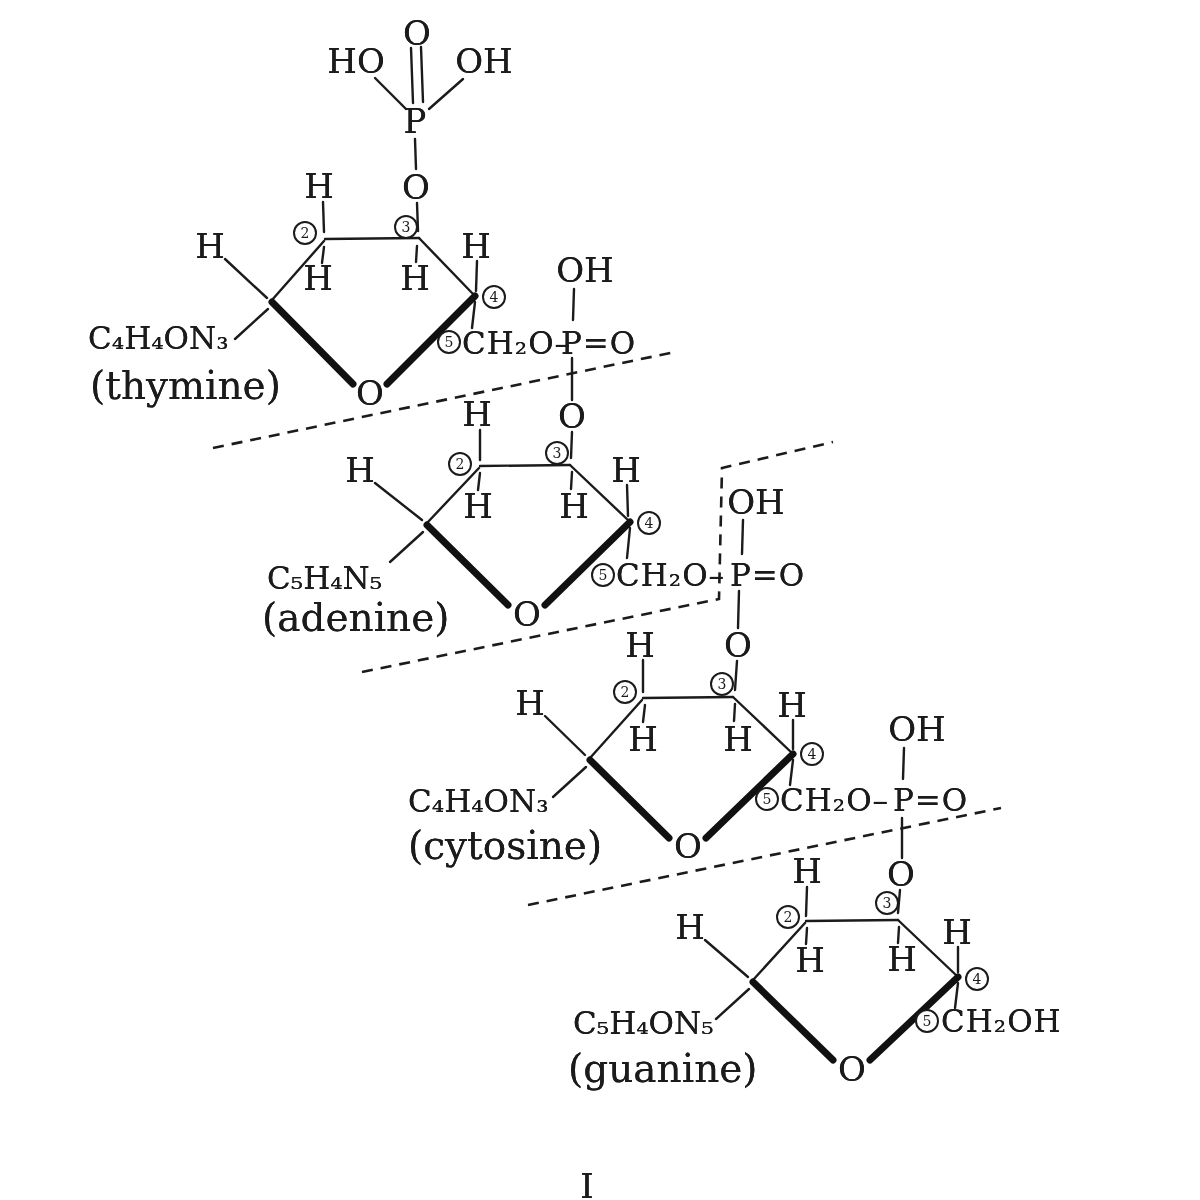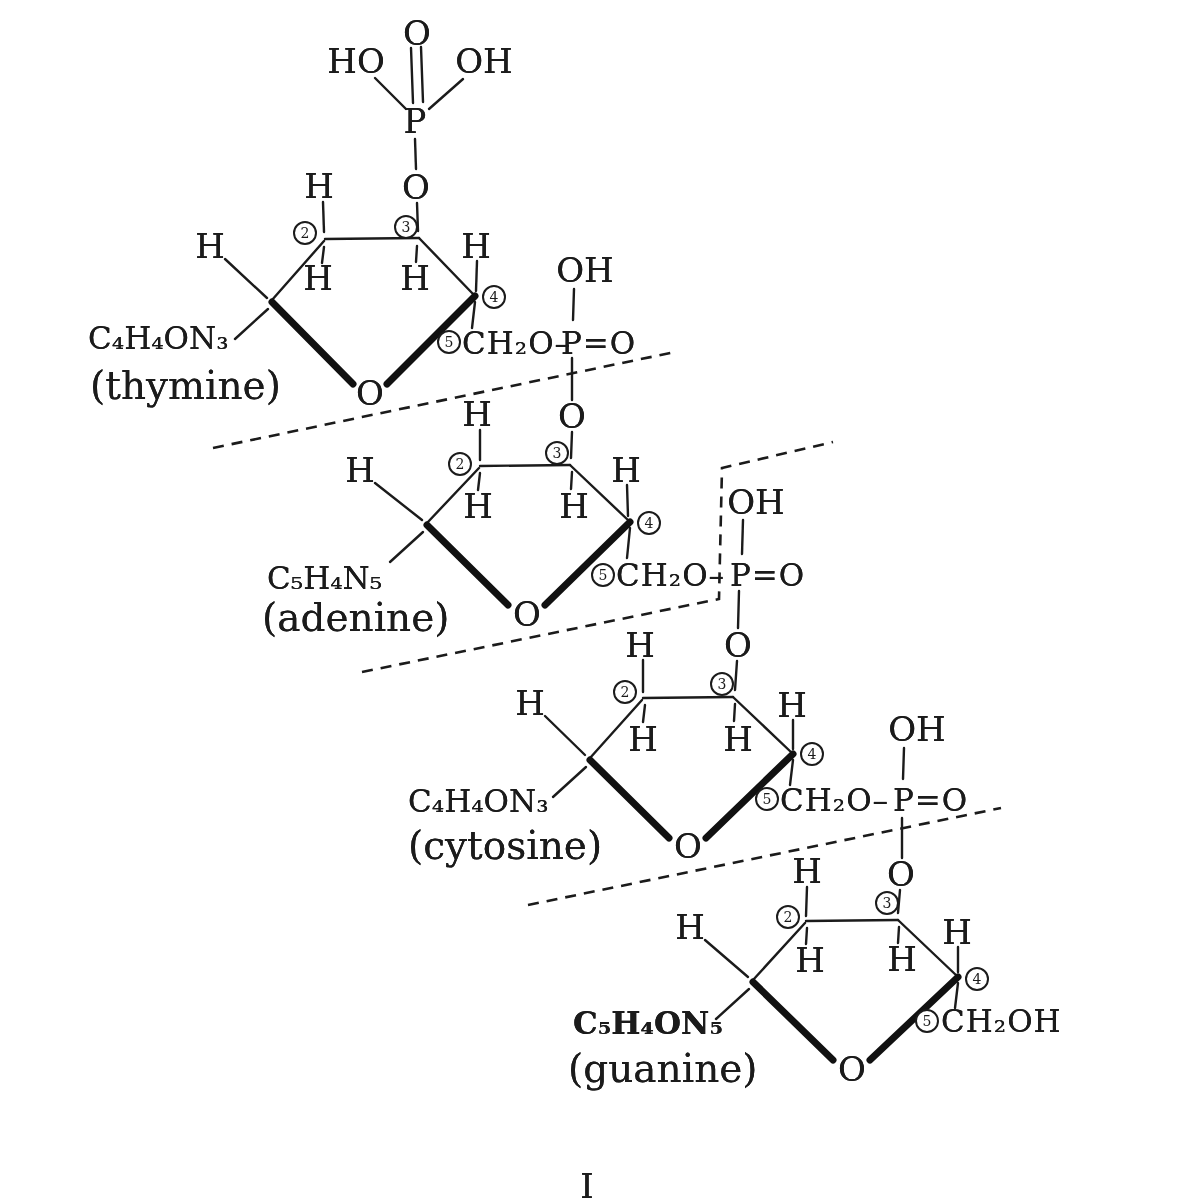--- a/index.html
+++ b/index.html
@@ -170,19 +170,19 @@
   <span class="lbl atom" style="left:690px;top:927px;">H</span>
   <span class="lbl atom" style="left:807px;top:871px;">H</span>
   <span class="lbl atom" style="left:810px;top:960px;">H</span>
   <span class="lbl atom" style="left:902px;top:959px;">H</span>
   <span class="lbl atom" style="left:957px;top:932px;">H</span>
   <span class="lbl atom" style="left:852px;top:1069px;">O</span>
   <span class="circ" style="left:788px;top:917px;">2</span>
   <span class="circ" style="left:887px;top:903px;">3</span>
   <span class="circ" style="left:977px;top:979px;">4</span>
   <span class="circ" style="left:927px;top:1021px;">5</span>
-  <span class="lbl la formula" style="left:573px;top:1023px;font-weight:bold;">C₅H₄ON₅</span>
+  <span class="lbl la formula" style="left:573px;top:1023px;">C₅H₄ON₅</span>
   <span class="lbl la bname" style="left:568px;top:1068px;text-align:center;">(guanine)</span>
   <span class="lbl la side" style="left:941px;top:1021px;">CH₂OH</span>
 
   <span class="lbl numeral" style="left:587px;top:1186px;">I</span>
 
 </div>
 
 </body></html>

